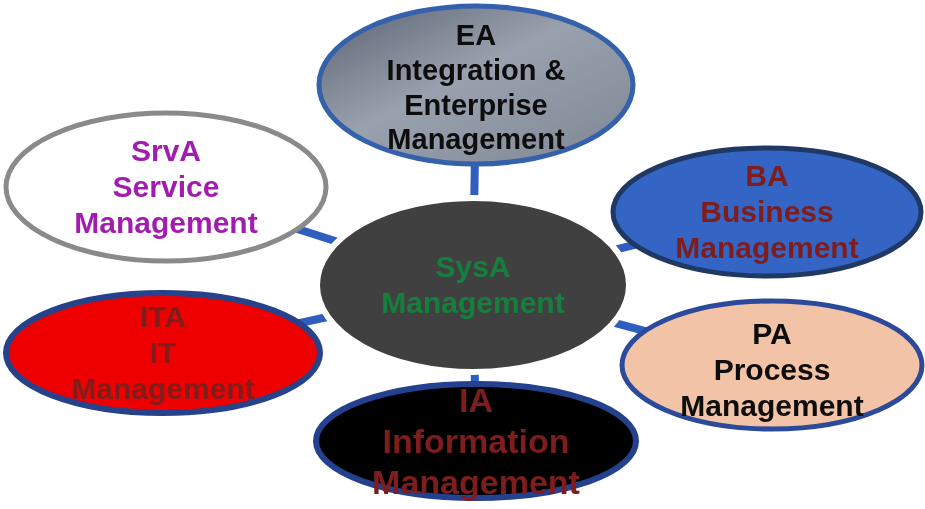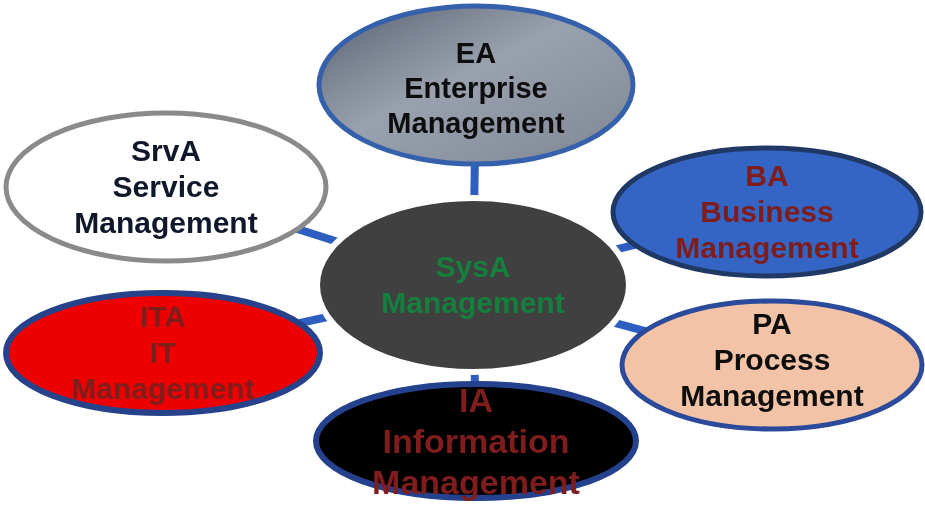--- a/index.html
+++ b/index.html
@@ -18,21 +18,21 @@
     display: flex;
     flex-direction: column;
     align-items: center;
     text-align: center;
     font-weight: bold;
     line-height: 1.2;
     white-space: nowrap;
     font-family: "Liberation Sans", sans-serif;
   }
   .t-black  { color: #0d0d0d; }
-  .t-gray   { color: #0f172a; }
+  .t-gray   { color: #a21caf; }
   .t-white  { color: #15803d; }
   .t-yellow { color: #7f1d1d; }
 </style>
 </head>
 <body>
 
 <div class="stage">
 
   <svg class="diagram-svg" viewBox="0 0 925 509">
     <defs>
@@ -57,20 +57,21 @@
     <ellipse cx="767" cy="212" rx="154" ry="64" stroke-width="5" fill="#3565c4" stroke="#1f3864"></ellipse>
     <ellipse cx="772" cy="365" rx="150" ry="64" stroke-width="5" fill="#f2c3a6" stroke="#2b4a9b"></ellipse>
     <ellipse cx="163" cy="353" rx="157" ry="60" stroke-width="6" fill="#ee0000" stroke="#26428b"></ellipse>
     <ellipse cx="476" cy="441" rx="160" ry="57" stroke-width="6" fill="#000000" stroke="#24418e"></ellipse>
 
     <ellipse cx="473" cy="285" rx="156" ry="87" stroke-width="6" fill="#404040" stroke="#ffffff"></ellipse>
   </svg>
 
   <div class="label t-black" style="left:476px; top:88px; font-size:29px;">
     <span>EA</span>
+    <span>Integration &amp;</span>
     <span>Enterprise</span>
     <span>Management</span>
   </div>
 
   <div class="label t-gray" style="left:166px; top:187px; font-size:30px;">
     <span>SrvA</span>
     <span>Service</span>
     <span>Management</span>
   </div>
 
@@ -78,21 +79,21 @@
     <span>SysA</span>
     <span>Management</span>
   </div>
 
   <div class="label t-yellow" style="left:767px; top:212px; font-size:30px;">
     <span>BA</span>
     <span>Business</span>
     <span>Management</span>
   </div>
 
-  <div class="label t-black" style="left:772px; top:360px; font-size:30px;">
+  <div class="label t-black" style="left:772px; top:370px; font-size:30px;">
     <span>PA</span>
     <span>Process</span>
     <span>Management</span>
   </div>
 
   <div class="label t-yellow" style="left:163px; top:353px; font-size:30px;text-align:center;">
     <span>ITA</span>
     <span>IT</span>
     <span>Management</span>
   </div>

